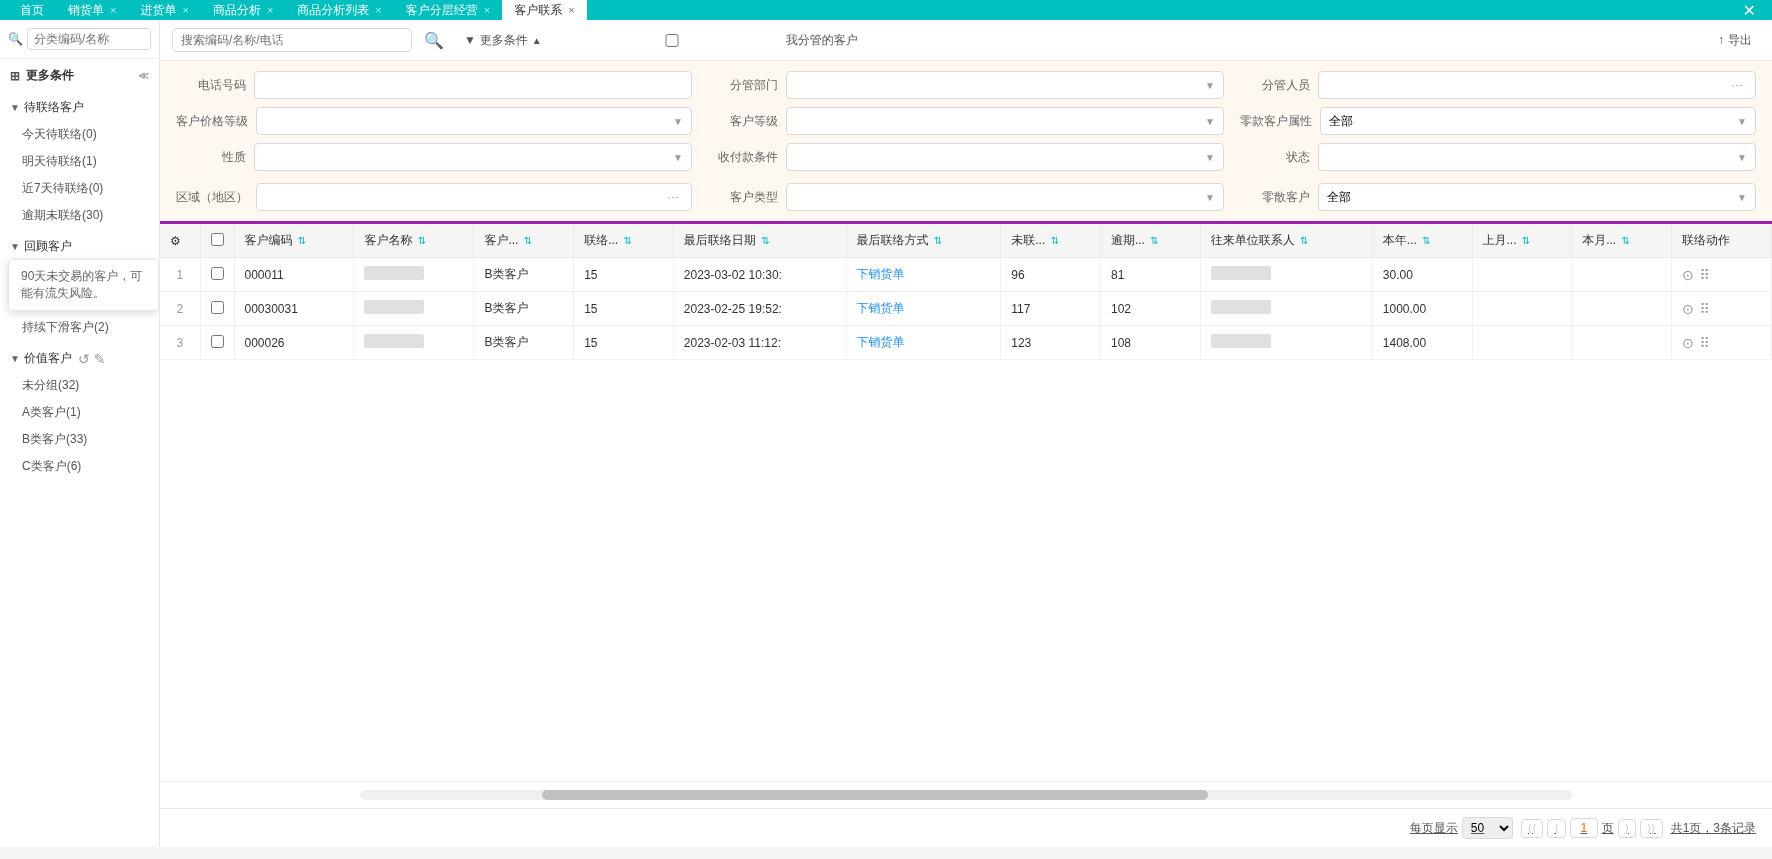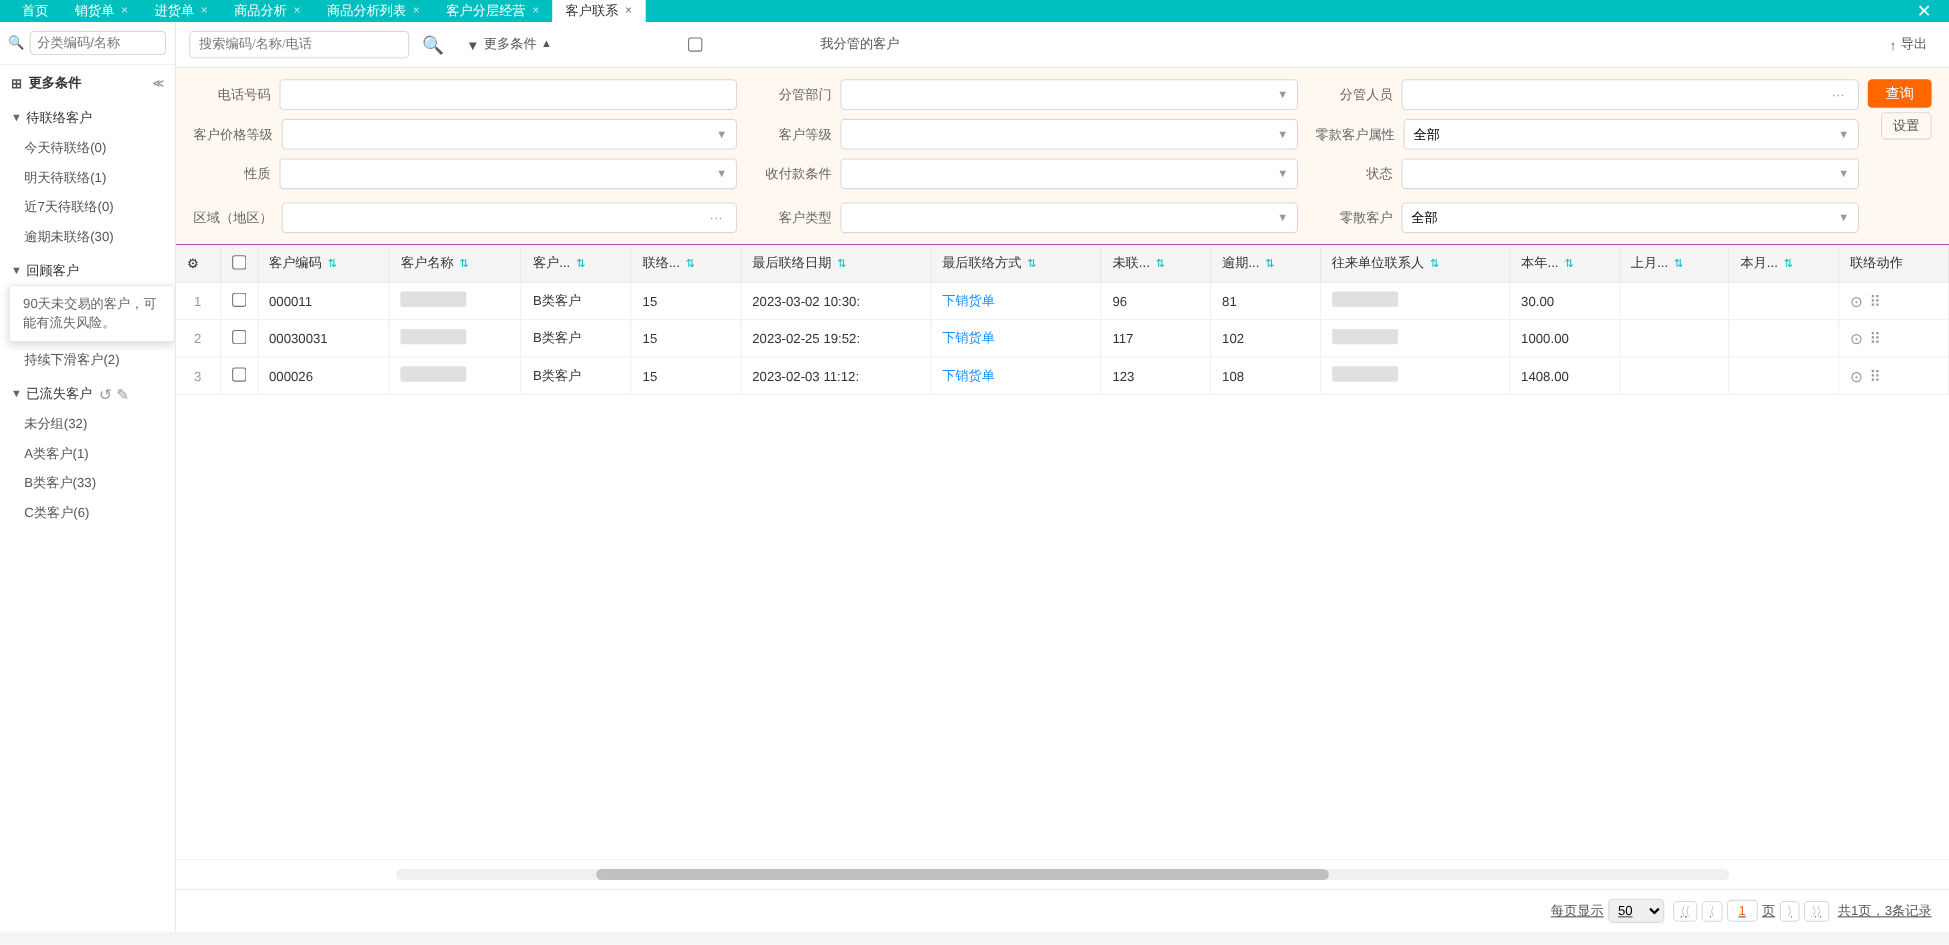--- a/index.html
+++ b/index.html
@@ -151,21 +151,21 @@
       align-items: center;
       gap: 4px;
       cursor: pointer;
       color: #555;
       padding: 3px 8px;
     }
 
     
     .advanced-filter {
       background: #fff8f0;
-      border-bottom: 1px solid #a21caf;
+      border-bottom: 3px solid #a21caf;
       padding: 10px 16px;
     }
     .filter-row {
       display: flex;
       align-items: center;
       margin-bottom: 8px;
       gap: 16px;
     }
     .filter-row:last-child { margin-bottom: 0; margin-top: 12px; }
     .filter-field {
@@ -410,21 +410,21 @@
         <span>已流失客户(24)</span>
       </div>
       <div class="sidebar-item">
         <span>持续下滑客户(2)</span>
       </div>
     </div>
 
     <div class="sidebar-section">
       <div class="sidebar-section-title" style="display:flex; align-items:center;">
         <span class="arrow">▼</span>
-        <span>已流失客户</span>
+        <span>价值客户</span>
         <span style="margin-left: 6px; color:#999; cursor:pointer; font-size:14px;">↺</span>
         <span style="margin-left: 4px; color:#999; cursor:pointer; font-size:14px;">✎</span>
       </div>
       <div class="sidebar-item">
         <span>未分组(32)</span>
       </div>
       <div class="sidebar-item">
         <span>A类客户(1)</span>
       </div>
       <div class="sidebar-item">
@@ -432,21 +432,21 @@
       </div>
       <div class="sidebar-item">
         <span>C类客户(6)</span>
       </div>
     </div>
   </div>
 
   <div class="content-area">
 
     <div class="filter-bar">
-      <input type="text" style="width: 200px; font-family: Liberation Serif, serif;" placeholder="搜索编码/名称/电话">
+      <input type="text" style="width: 240px;" placeholder="搜索编码/名称/电话">
       <span class="search-btn">🔍</span>
       <div class="filter-btn">
         <span>▼</span>
         <span>更多条件</span>
         <span style="font-size:10px;">▲</span>
       </div>
       <label class="checkbox-label">
         <input type="checkbox" style="">
         <span>我分管的客户</span>
       </label>
@@ -547,24 +547,20 @@
             <div class="filter-field">
               <label>零散客户</label>
               <div class="select-box">
                 <span>全部</span>
                 <span class="arrow">▼</span>
               </div>
             </div>
           </div>
         </div>
 
-        <div class="query-settings-group">
-          <button class="query-btn">查询</button>
-          <button class="settings-btn">设置</button>
-        </div>
       </div>
     </div>
 
     <div class="table-container">
       <table>
         <thead>
           <tr>
             <th style="width:40px;">
               <span>⚙</span>
             </th>

